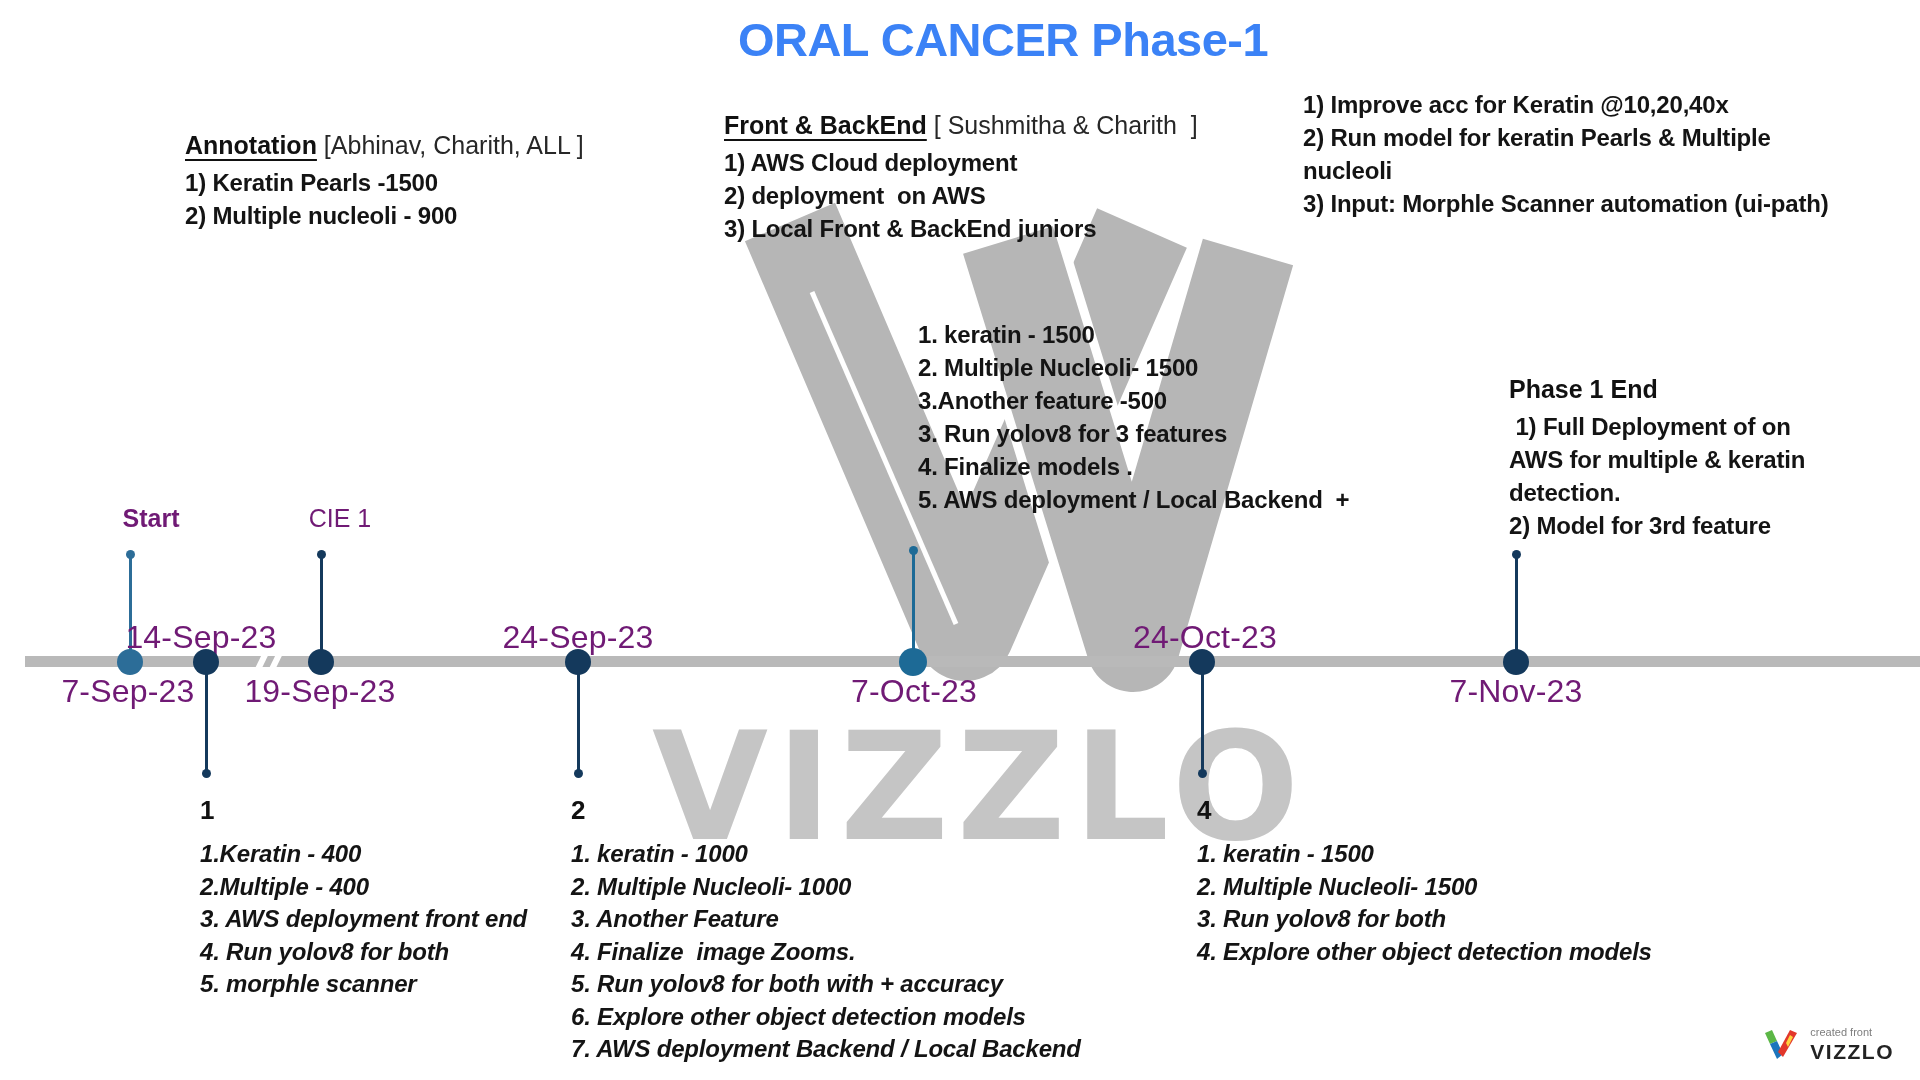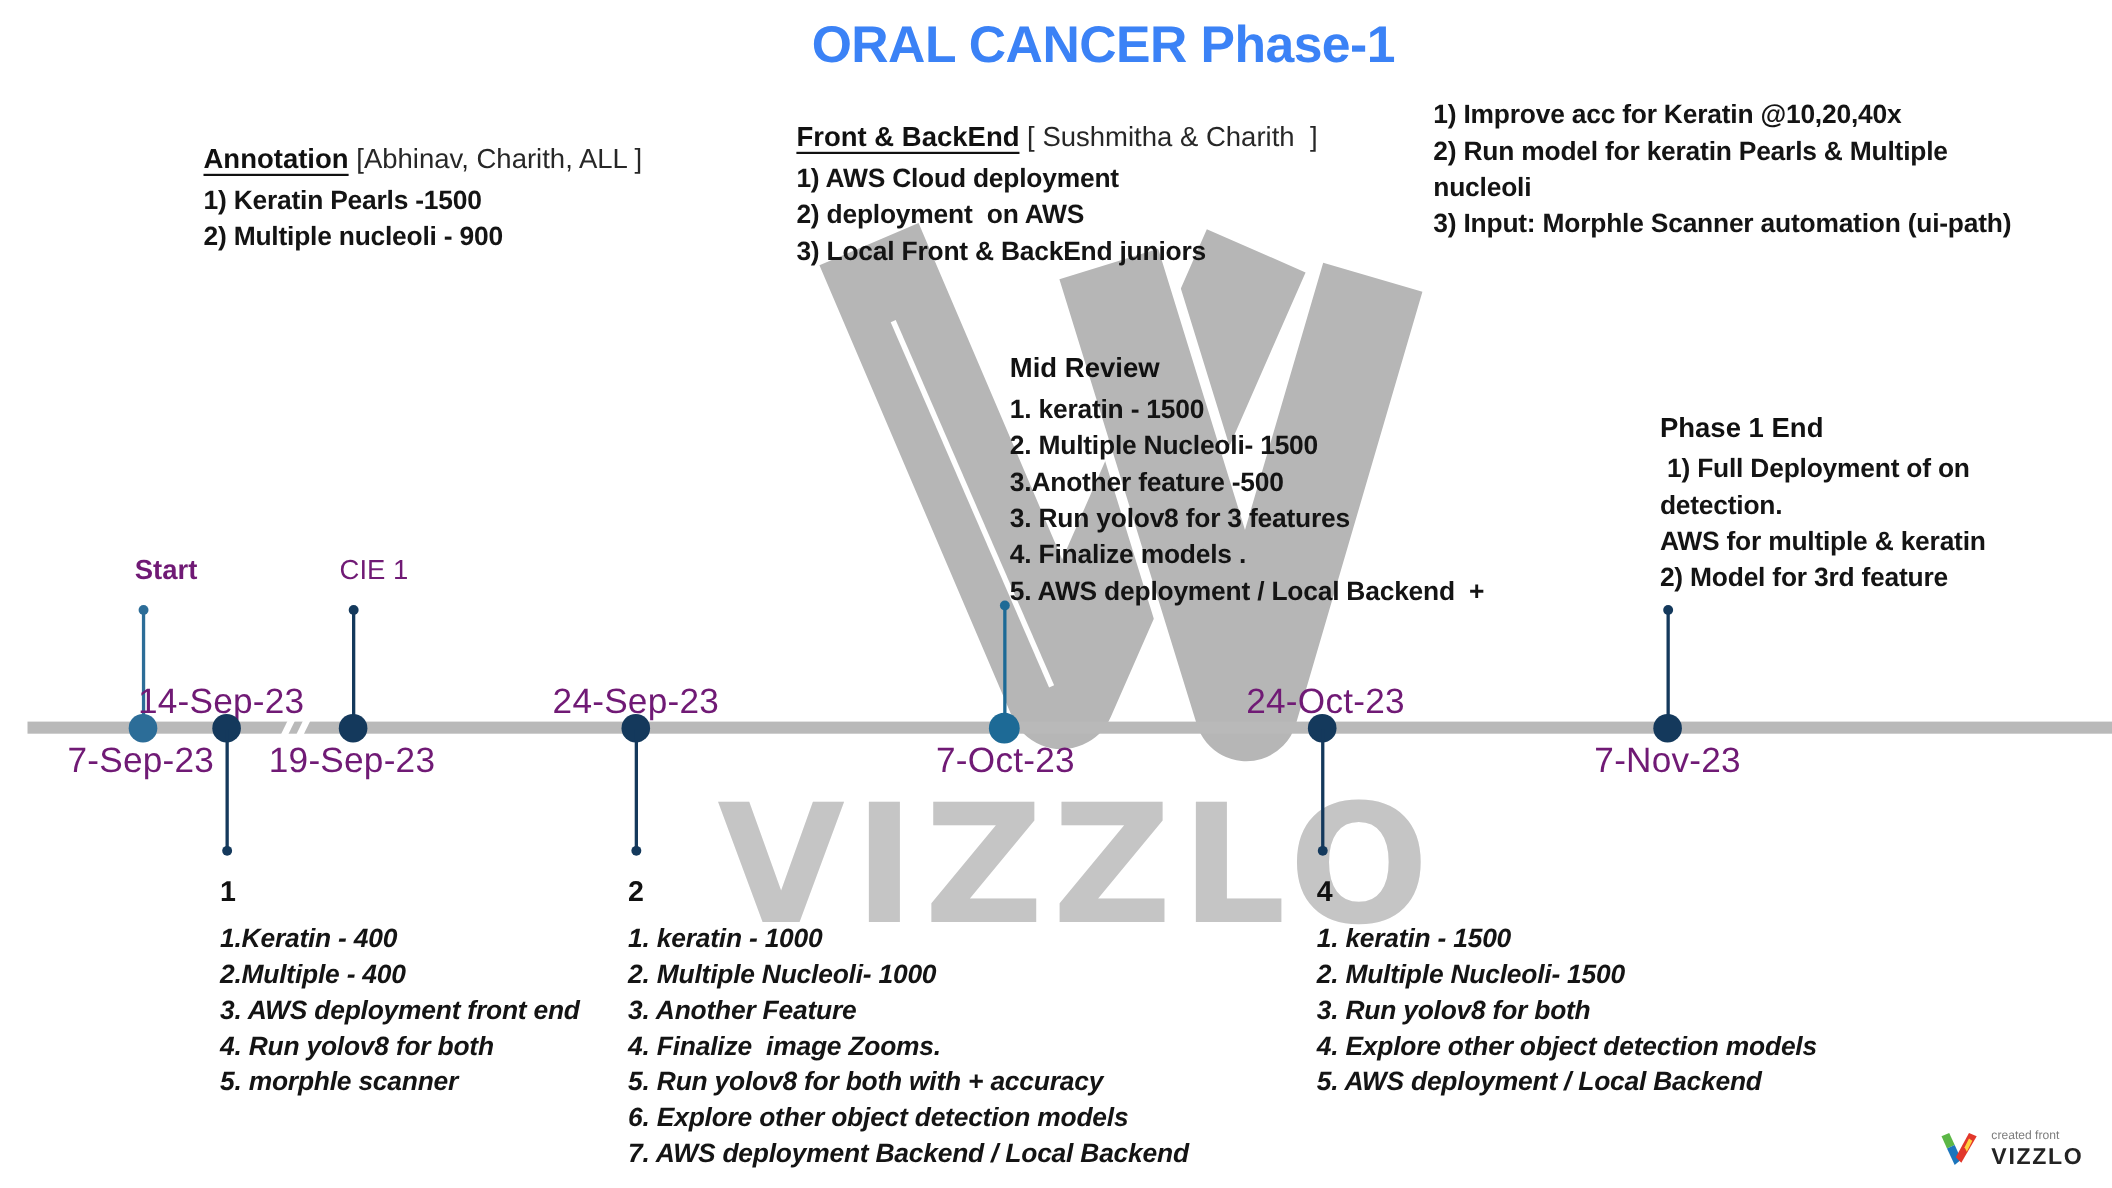--- a/index.html
+++ b/index.html
@@ -100,34 +100,33 @@
   </div>
 
   <div class="tblock pos-model">
     <div class="item">1) Improve acc for Keratin @10,20,40x</div>
     <div class="item">2) Run model for keratin Pearls &amp; Multiple</div>
     <div class="item">nucleoli</div>
     <div class="item">3) Input: Morphle Scanner automation (ui-path)</div>
   </div>
 
   <div class="tblock pos-midreview">
-    <div class="bh">Mid Review</div>
     <div class="item">1. keratin - 1500</div>
     <div class="item">2. Multiple Nucleoli- 1500</div>
     <div class="item">3.Another feature -500</div>
     <div class="item">3. Run yolov8 for 3 features</div>
     <div class="item">4. Finalize models .</div>
     <div class="item">5. AWS deployment / Local Backend  +</div>
   </div>
 
   <div class="tblock pos-phaseend">
     <div class="bh">Phase 1 End</div>
     <div class="item"> 1) Full Deployment of on</div>
+    <div class="item">AWS for multiple &amp; keratin</div>
     <div class="item">detection.</div>
-    <div class="item">AWS for multiple &amp; keratin</div>
     <div class="item">2) Model for 3rd feature</div>
   </div>
 
   <div class="bar"></div>
   <div class="brk k1"></div>
   <div class="brk k2"></div>
 
   <div class="ms mx-start c-steel">
     <div class="toplabel bold" style="left:21px">Start</div>
     <div class="enddot up"></div>
@@ -198,21 +197,20 @@
     <div class="item">6. Explore other object detection models</div>
     <div class="item">7. AWS deployment Backend / Local Backend</div>
   </div>
 
   <div class="bblock bb4">
     <div class="bnum">4</div>
     <div class="item">1. keratin - 1500</div>
     <div class="item">2. Multiple Nucleoli- 1500</div>
     <div class="item">3. Run yolov8 for both</div>
     <div class="item">4. Explore other object detection models</div>
-    <div class="item">5. AWS deployment / Local Backend</div>
   </div>
 
   <div class="credit">
     <svg width="40" height="40" viewBox="0 0 40 40">
       <polygon points="4,9 11,6 16,17 9,20" fill="#5CB746"></polygon>
       <polygon points="9,20 16,17 22,30 16,35" fill="#1C75BC"></polygon>
       <polygon points="36,9 29,6 17,28 22,33" fill="#E2372B"></polygon>
       <polygon points="25,19 29,11 32,13 27,23" fill="#FFD23F"></polygon>
     </svg>
     <div class="credit-col">

